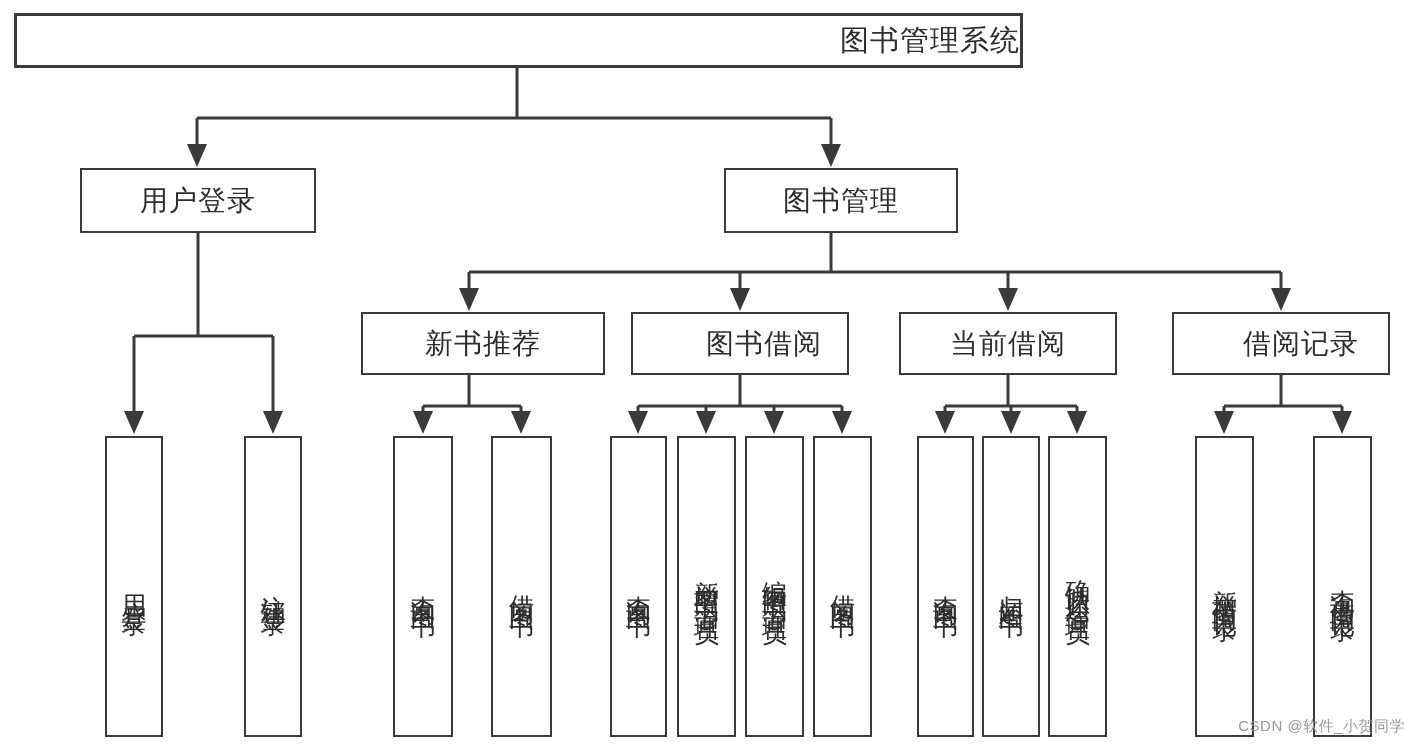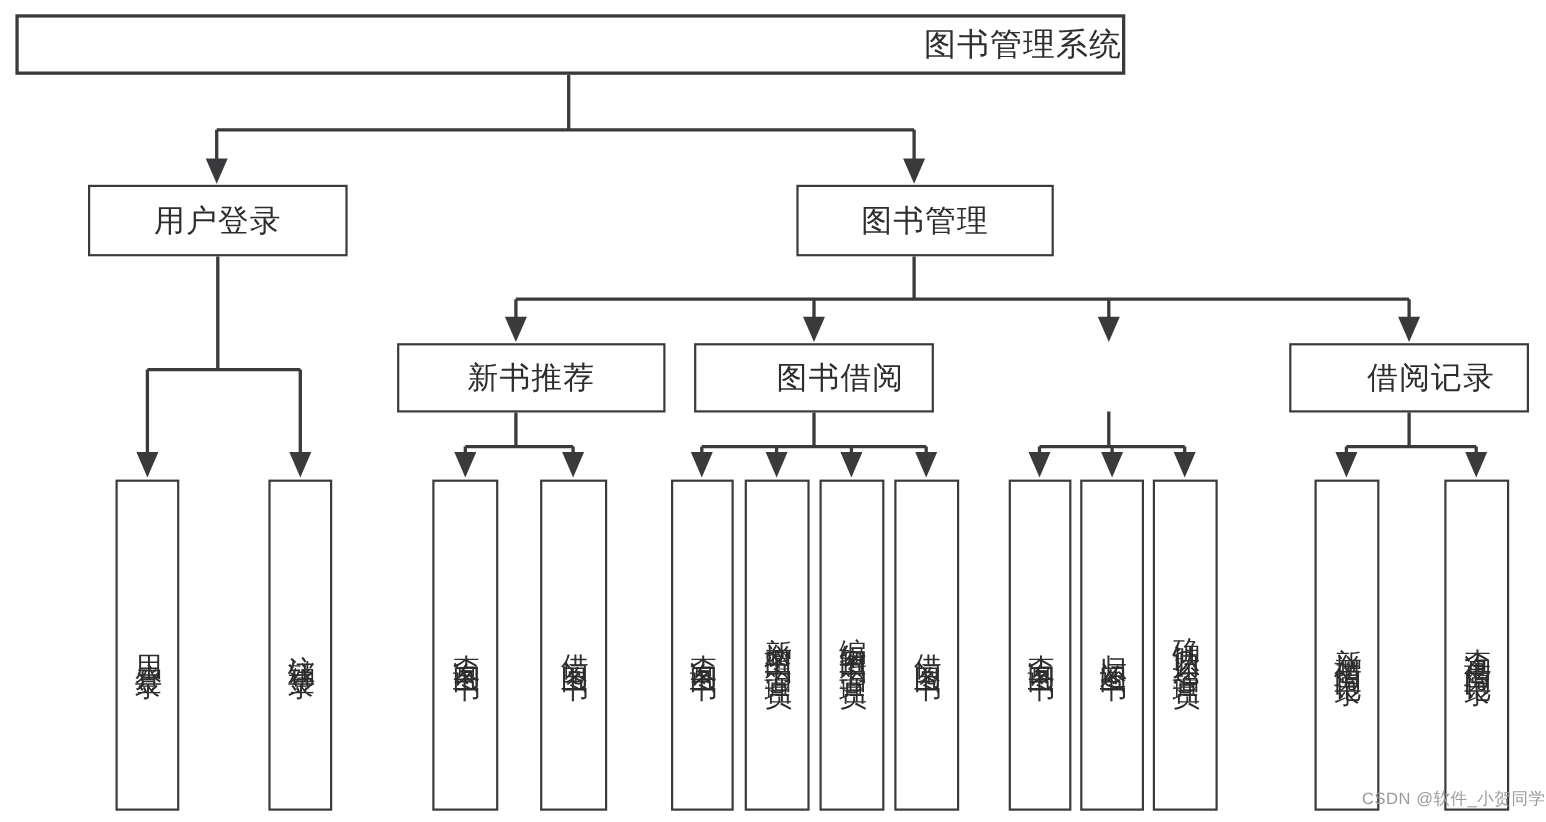--- a/index.html
+++ b/index.html
@@ -97,20 +97,23 @@
   <div class="box h-box" style="left:712px;top:168px;width:234px;height:65px;margin-left:12px;">
     <span>图书管理</span>
   </div>
 
   <div class="box h-box" style="left:361px;top:312px;width:244px;height:63px;">
     <span>新书推荐</span>
   </div>
   <div class="box h-box" style="left:631px;top:312px;width:218px;height:63px;padding-left:48px;">
     <span>图书借阅</span>
   </div>
+  <div class="box h-box" style="left:899px;top:312px;width:218px;height:63px;">
+    <span>当前借阅</span>
+  </div>
   <div class="box h-box" style="left:1172px;top:312px;width:218px;height:63px;padding-left:40px;">
     <span>借阅记录</span>
   </div>
 
   <div class="box v-box" style="left:105px;top:436px;width:58px;height:301px;">
     <span>用户登录</span>
   </div>
   <div class="box v-box" style="left:244px;top:436px;width:58px;height:301px;">
     <span>注销登录</span>
   </div>

